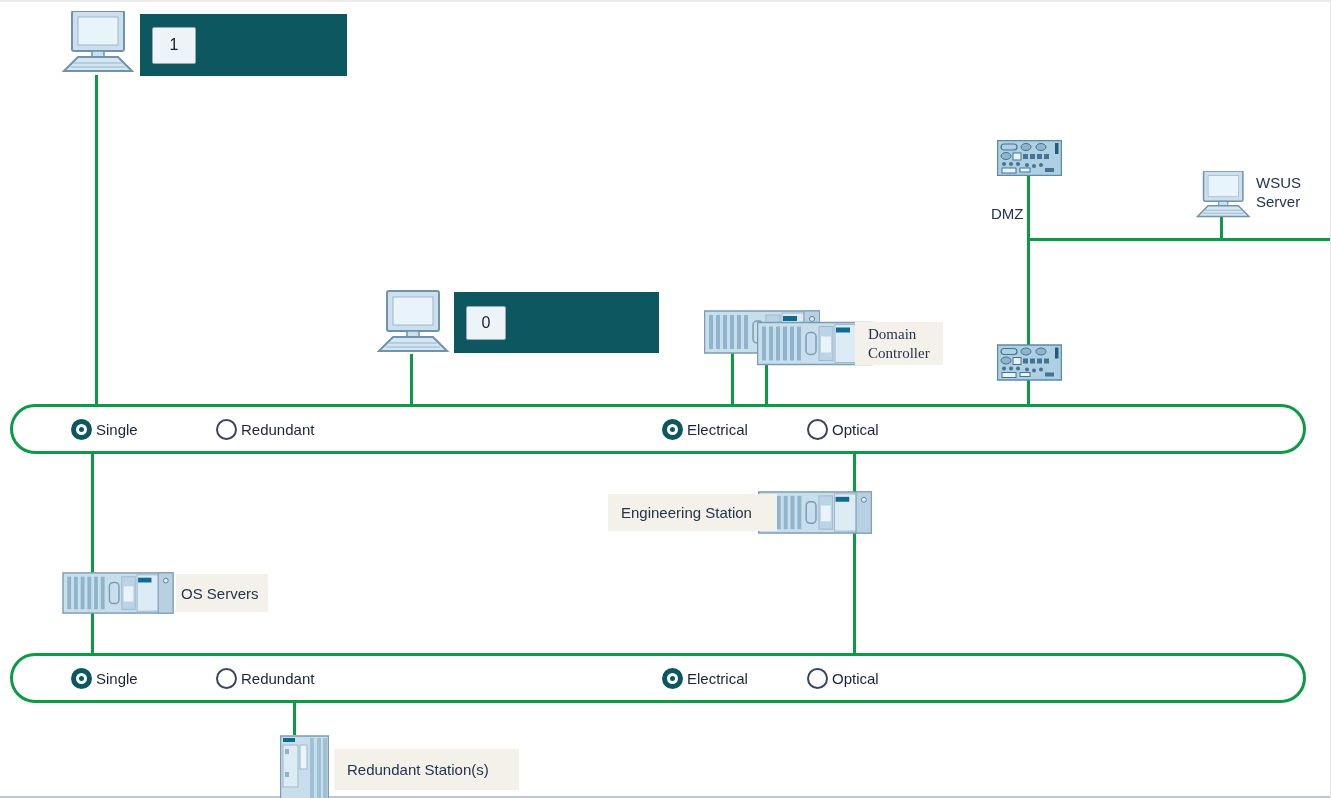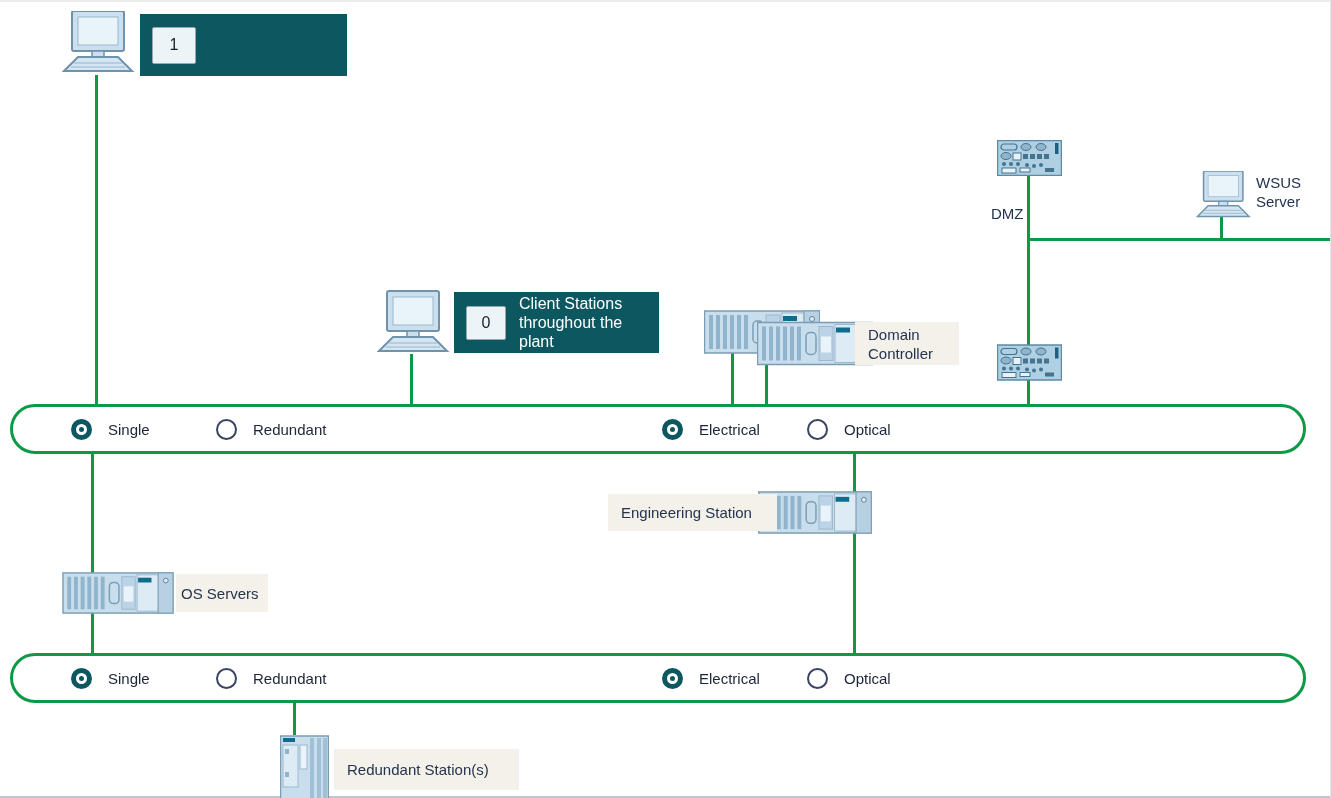--- a/index.html
+++ b/index.html
@@ -7,21 +7,21 @@
     position:relative;width:1331px;height:798px;background:#fff;overflow:hidden;
     font-family:"Liberation Sans",sans-serif;
     border-top:2px solid #ececec;border-right:1px solid #e6e6e6;box-sizing:border-box;
     --green:#0C9A47;--teal:#0D5760;--ink:#1C2537;--tagbg:#F4F1EA;--tagink:#24344E;
   }
   .vline{position:absolute;width:3px;background:var(--green);}
   .hline{position:absolute;height:3px;background:var(--green);}
   .grayline{position:absolute;height:2px;background:#B9C8D3;}
   .icon{position:absolute;}
   .bus{position:absolute;height:50px;border:3px solid var(--green);border-radius:26px;background:#fff;box-sizing:border-box;}
-  .radio-item{position:absolute;top:0;height:44px;display:flex;align-items:center;gap:16px;}
+  .radio-item{position:absolute;top:0;height:44px;display:flex;align-items:center;gap:4px;}
   .radio{width:21px;height:21px;border-radius:50%;background:#fff;border:2px solid #3A4460;box-sizing:border-box;position:relative;cursor:pointer;flex:0 0 auto;}
   .radio.on{background:var(--teal);border-color:var(--teal);}
   .radio.on::after{content:"";position:absolute;left:3px;top:3px;right:3px;bottom:3px;border:3px solid #fff;border-radius:50%;}
   .rlabel{font-size:15px;color:var(--ink);white-space:nowrap;}
   .panel{position:absolute;background:var(--teal);color:#fff;display:flex;align-items:center;gap:13px;padding:0 12px;box-sizing:border-box;}
   .count-input{background:#EDF4F8;border:1px solid #98A7B0;border-radius:2px;text-align:center;font-size:16px;color:#17202B;font-family:inherit;box-sizing:border-box;flex:0 0 auto;}
   .panel-label{font-size:16px;line-height:19px;}
   .info{display:inline-flex;width:15px;height:15px;border:1.5px solid #fff;border-radius:50%;align-items:center;justify-content:center;font-size:10px;margin-left:4px;vertical-align:-2px;cursor:pointer;}
   .tag{position:absolute;background:var(--tagbg);color:var(--tagink);font-size:15px;line-height:19px;display:flex;align-items:center;box-sizing:border-box;padding:0 13px;}
   .plain-label{position:absolute;color:var(--tagink);font-size:15px;line-height:19px;}
@@ -134,27 +134,26 @@
     </svg>
   <svg class="icon" style="left:280px;top:732px;" width="49" height="66" viewBox="0 0 49 66">
       <use href="#sym-plc"></use>
     </svg>
 
   <div class="panel" style="left:140px;top:12px;width:207px;height:62px;">
     <input class="count-input" style="width: 44px; height: 37px;" value="1">
   </div>
   <div class="panel" style="left:454px;top:290px;width:205px;height:61px;">
     <input class="count-input" style="width: 40px; height: 34px;" value="0">
-    <div class="panel-label">Client Stations throughout the plant</div>
   </div>
 
   <div class="plain-label" style="left:991px;top:202px;">DMZ</div>
   <div class="plain-label" style="left:1256px;top:171px;width:52px;">WSUS Server</div>
 
-  <div class="tag" style="left:855px;top:320px;width:104px;height:43px;">Domain Controller</div>
+  <div class="tag" style="left:855px;top:320px;width:88px;height:43px;font-family:Liberation Serif, serif;">Domain Controller</div>
   <div class="tag" style="left:176px;top:572px;width:92px;height:38px;padding:0 5px;">OS Servers</div>
   <div class="tag" style="left:608px;top:492px;width:169px;height:37px;">Engineering Station</div>
   <div class="tag" style="left:334px;top:747px;width:185px;height:41px;">Redundant Station(s)</div>
 
   <div class="bus" style="left:10px;top:402px;width:1296px;">
     <div class="radio-item" style="left:58px;">
       <span class="radio on"></span>
       <span class="rlabel">Single</span>
     </div>
     <div class="radio-item" style="left:203px;">

